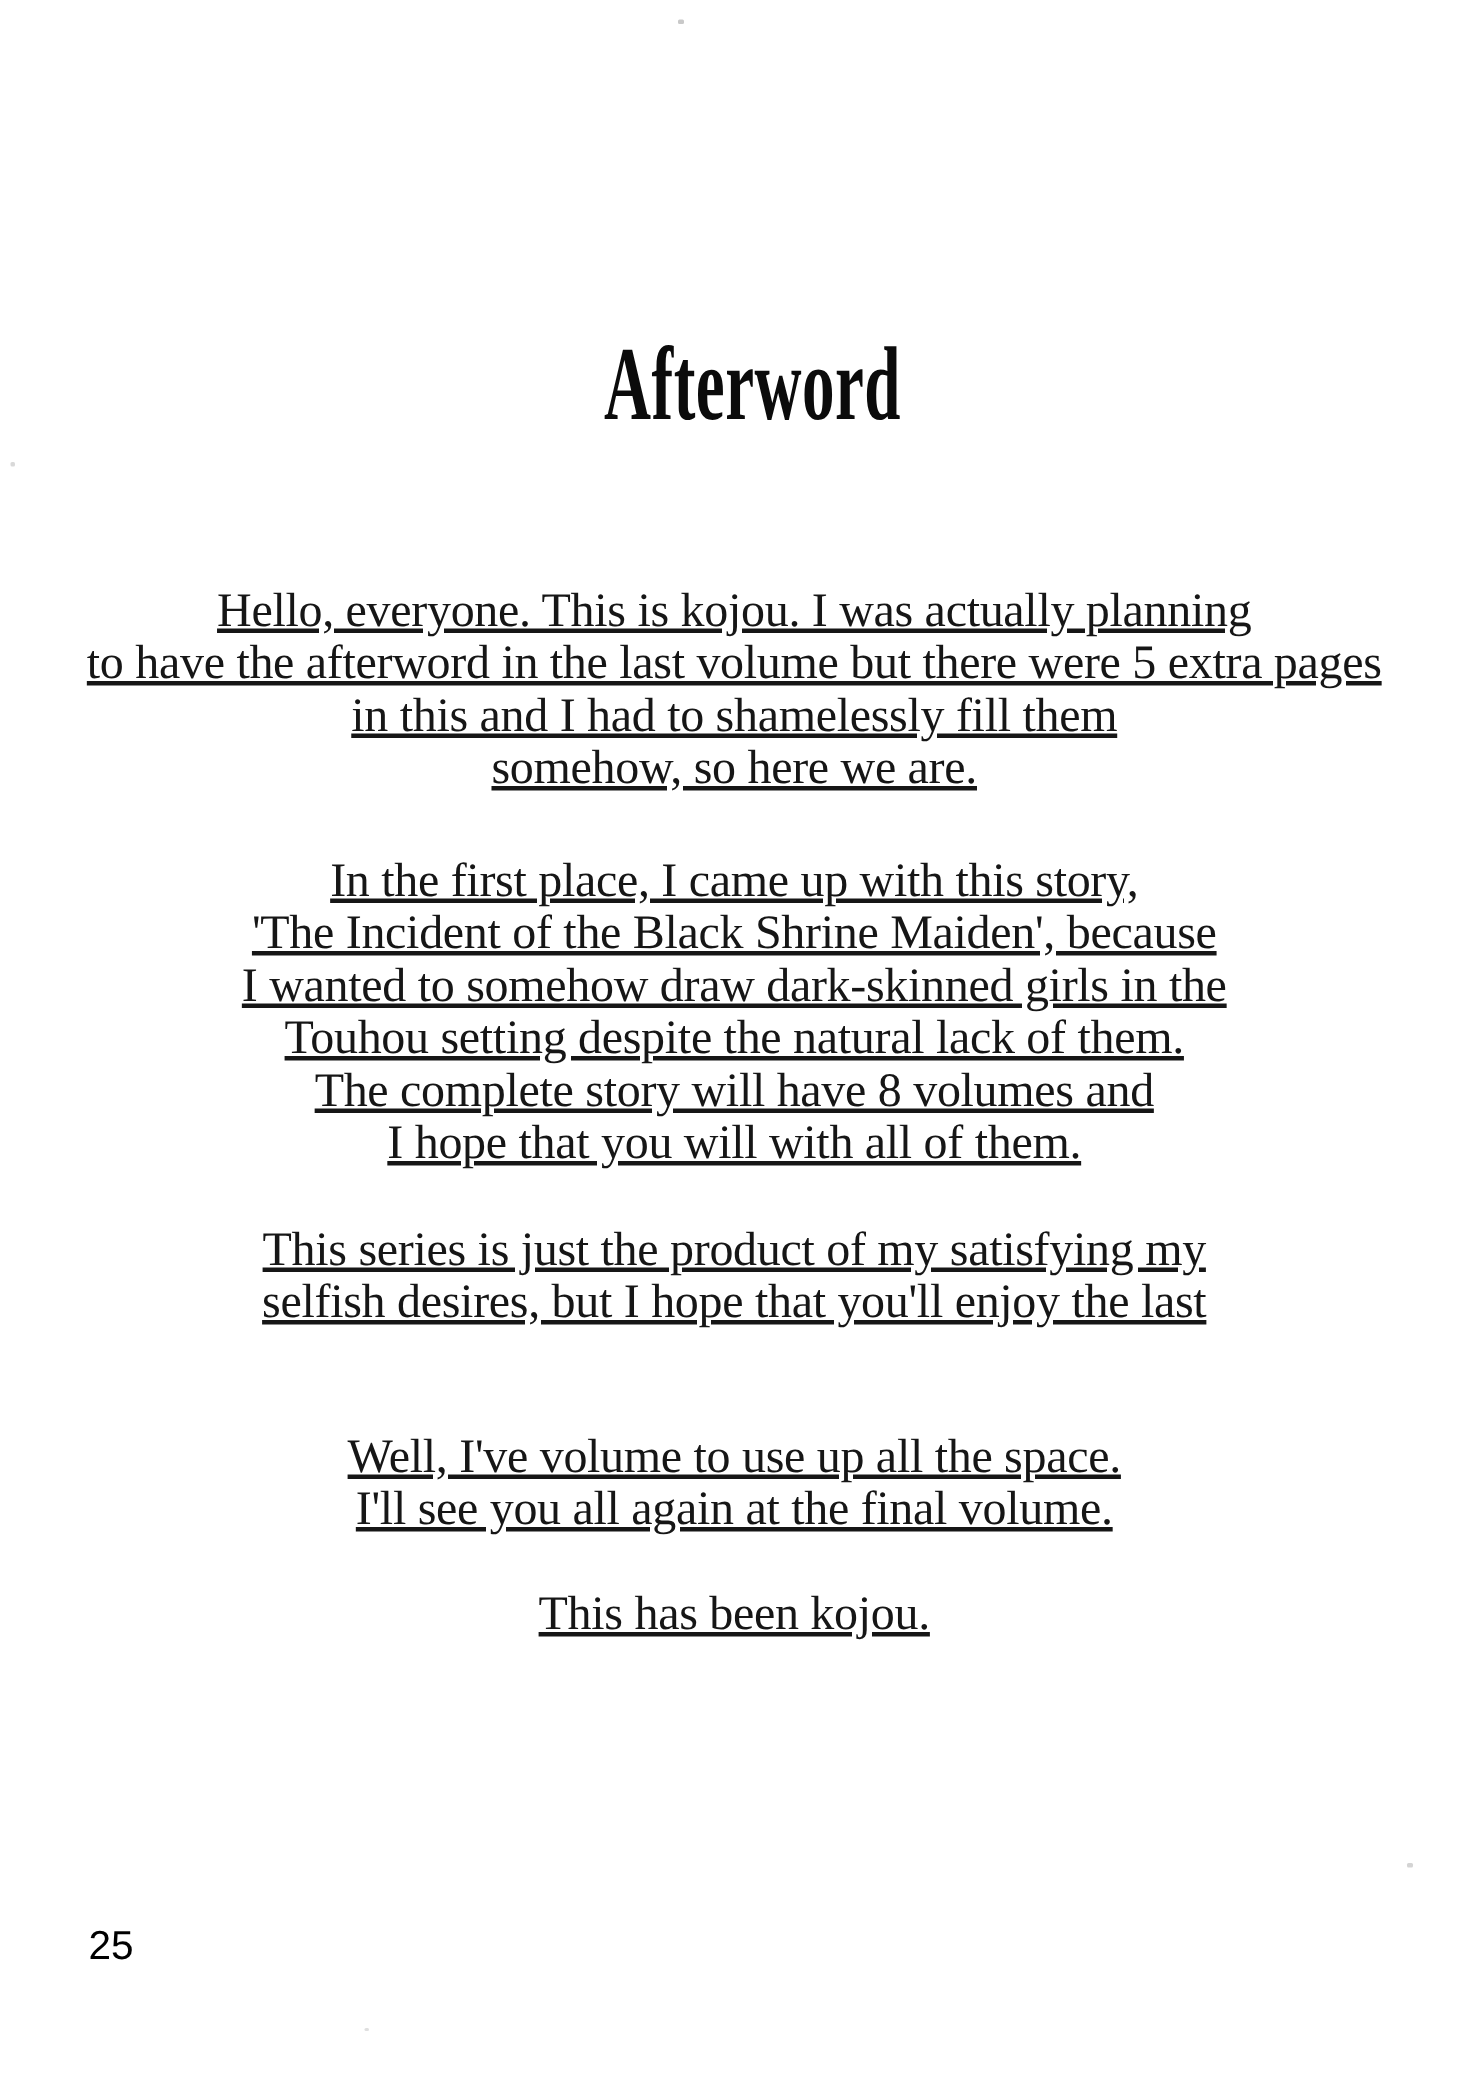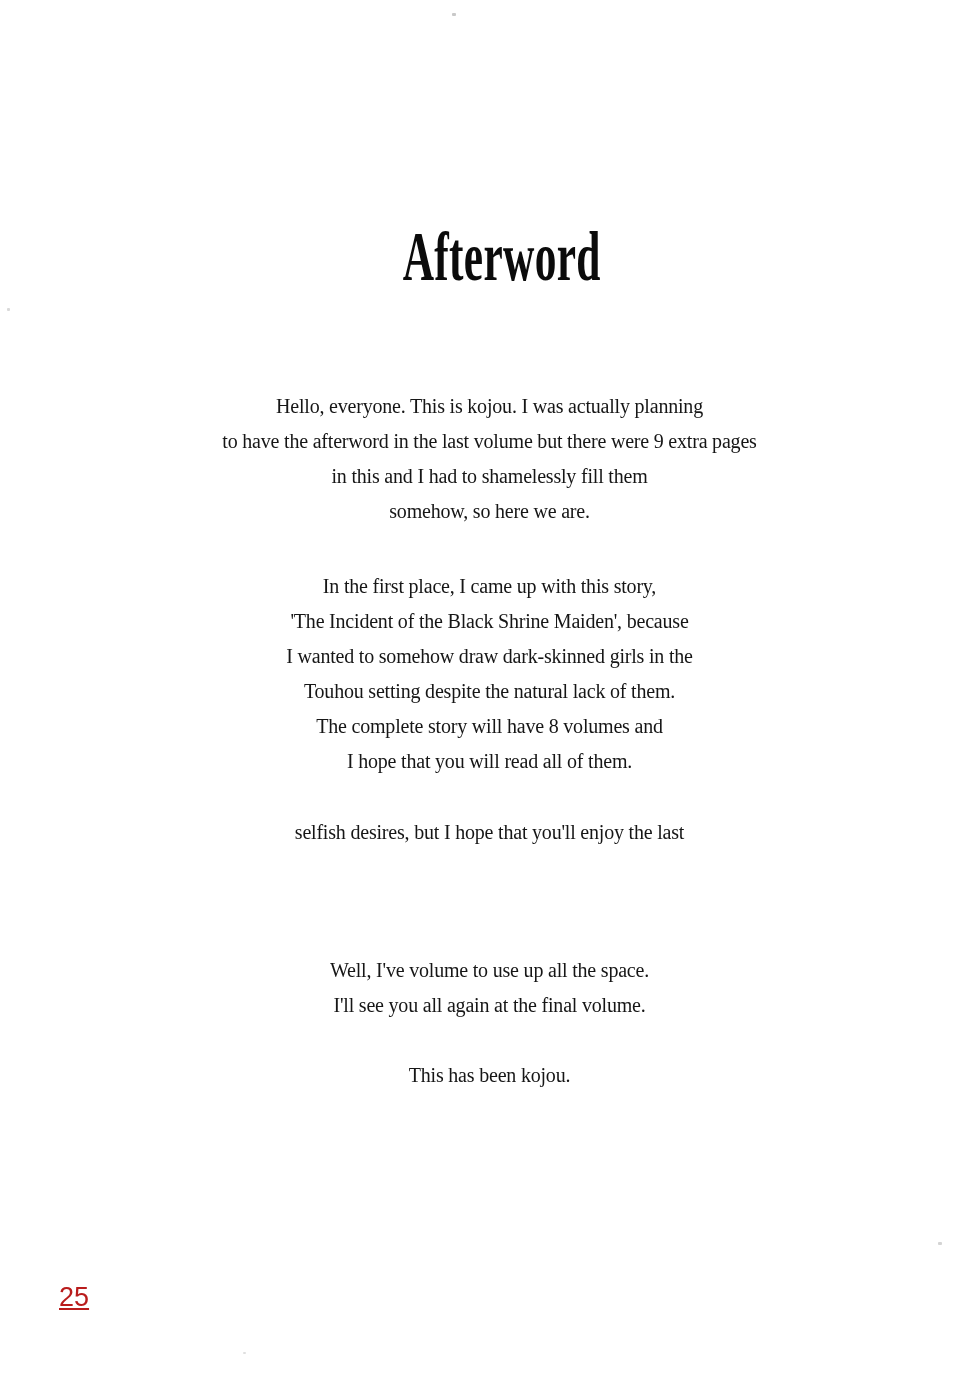--- a/index.html
+++ b/index.html
@@ -37,39 +37,39 @@
   }
   .paragraph {
     position: absolute;
     left: 0;
     width: 100%;
     text-align: center;
     color: #161616;
   }
   .line {
     font-family: "Liberation Serif", serif;
-    font-size: 20px;
+    font-size: 32px;
     line-height: 35px;
     letter-spacing: -0.2px;
     white-space: nowrap;
+    text-decoration: underline;
   }
   .para-1 { top: 389px; }
   .para-2 { top: 569px; }
   .para-3 { top: 815px; }
   .para-4 { top: 953px; }
   .para-5 { top: 1058px; }
   .page-number {
     position: absolute;
     left: 59px;
     top: 1282px;
     font-family: "Liberation Sans", sans-serif;
     font-size: 27px;
     line-height: 30px;
-    color: #b91c1c;
-    text-decoration: underline;
+    color: #000000;
   }
   .speck {
     position: absolute;
     background: #c9c9c9;
     border-radius: 1px;
   }
   .speck-top    { left: 452px; top: 13px;   width: 4px; height: 3px; }
   .speck-left   { left: 7px;   top: 308px;  width: 3px; height: 3px; opacity: 0.7; }
   .speck-right  { left: 938px; top: 1242px; width: 4px; height: 3px; opacity: 0.8; }
   .speck-bottom { left: 243px; top: 1352px; width: 3px; height: 2px; opacity: 0.6; }
@@ -78,35 +78,36 @@
 <body>
 
 <div class="page">
 
   <h1 class="title-wrap">
     <span class="title-text">Afterword</span>
   </h1>
 
   <section class="paragraph para-1">
     <div class="line">Hello, everyone. This is kojou. I was actually planning</div>
-    <div class="line">to have the afterword in the last volume but there were 9 extra pages</div>
+    <div class="line">to have the afterword in the last volume but there were 5 extra pages</div>
     <div class="line">in this and I had to shamelessly fill them</div>
     <div class="line">somehow, so here we are.</div>
   </section>
 
   <section class="paragraph para-2">
     <div class="line">In the first place, I came up with this story,</div>
     <div class="line">'The Incident of the Black Shrine Maiden', because</div>
     <div class="line">I wanted to somehow draw dark-skinned girls in the</div>
     <div class="line">Touhou setting despite the natural lack of them.</div>
     <div class="line">The complete story will have 8 volumes and</div>
-    <div class="line">I hope that you will read all of them.</div>
+    <div class="line">I hope that you will with all of them.</div>
   </section>
 
   <section class="paragraph para-3">
+    <div class="line">This series is just the product of my satisfying my</div>
     <div class="line">selfish desires, but I hope that you'll enjoy the last</div>
   </section>
 
   <section class="paragraph para-4">
     <div class="line">Well, I've volume to use up all the space.</div>
     <div class="line">I'll see you all again at the final volume.</div>
   </section>
 
   <section class="paragraph para-5">
     <div class="line">This has been kojou.</div>

